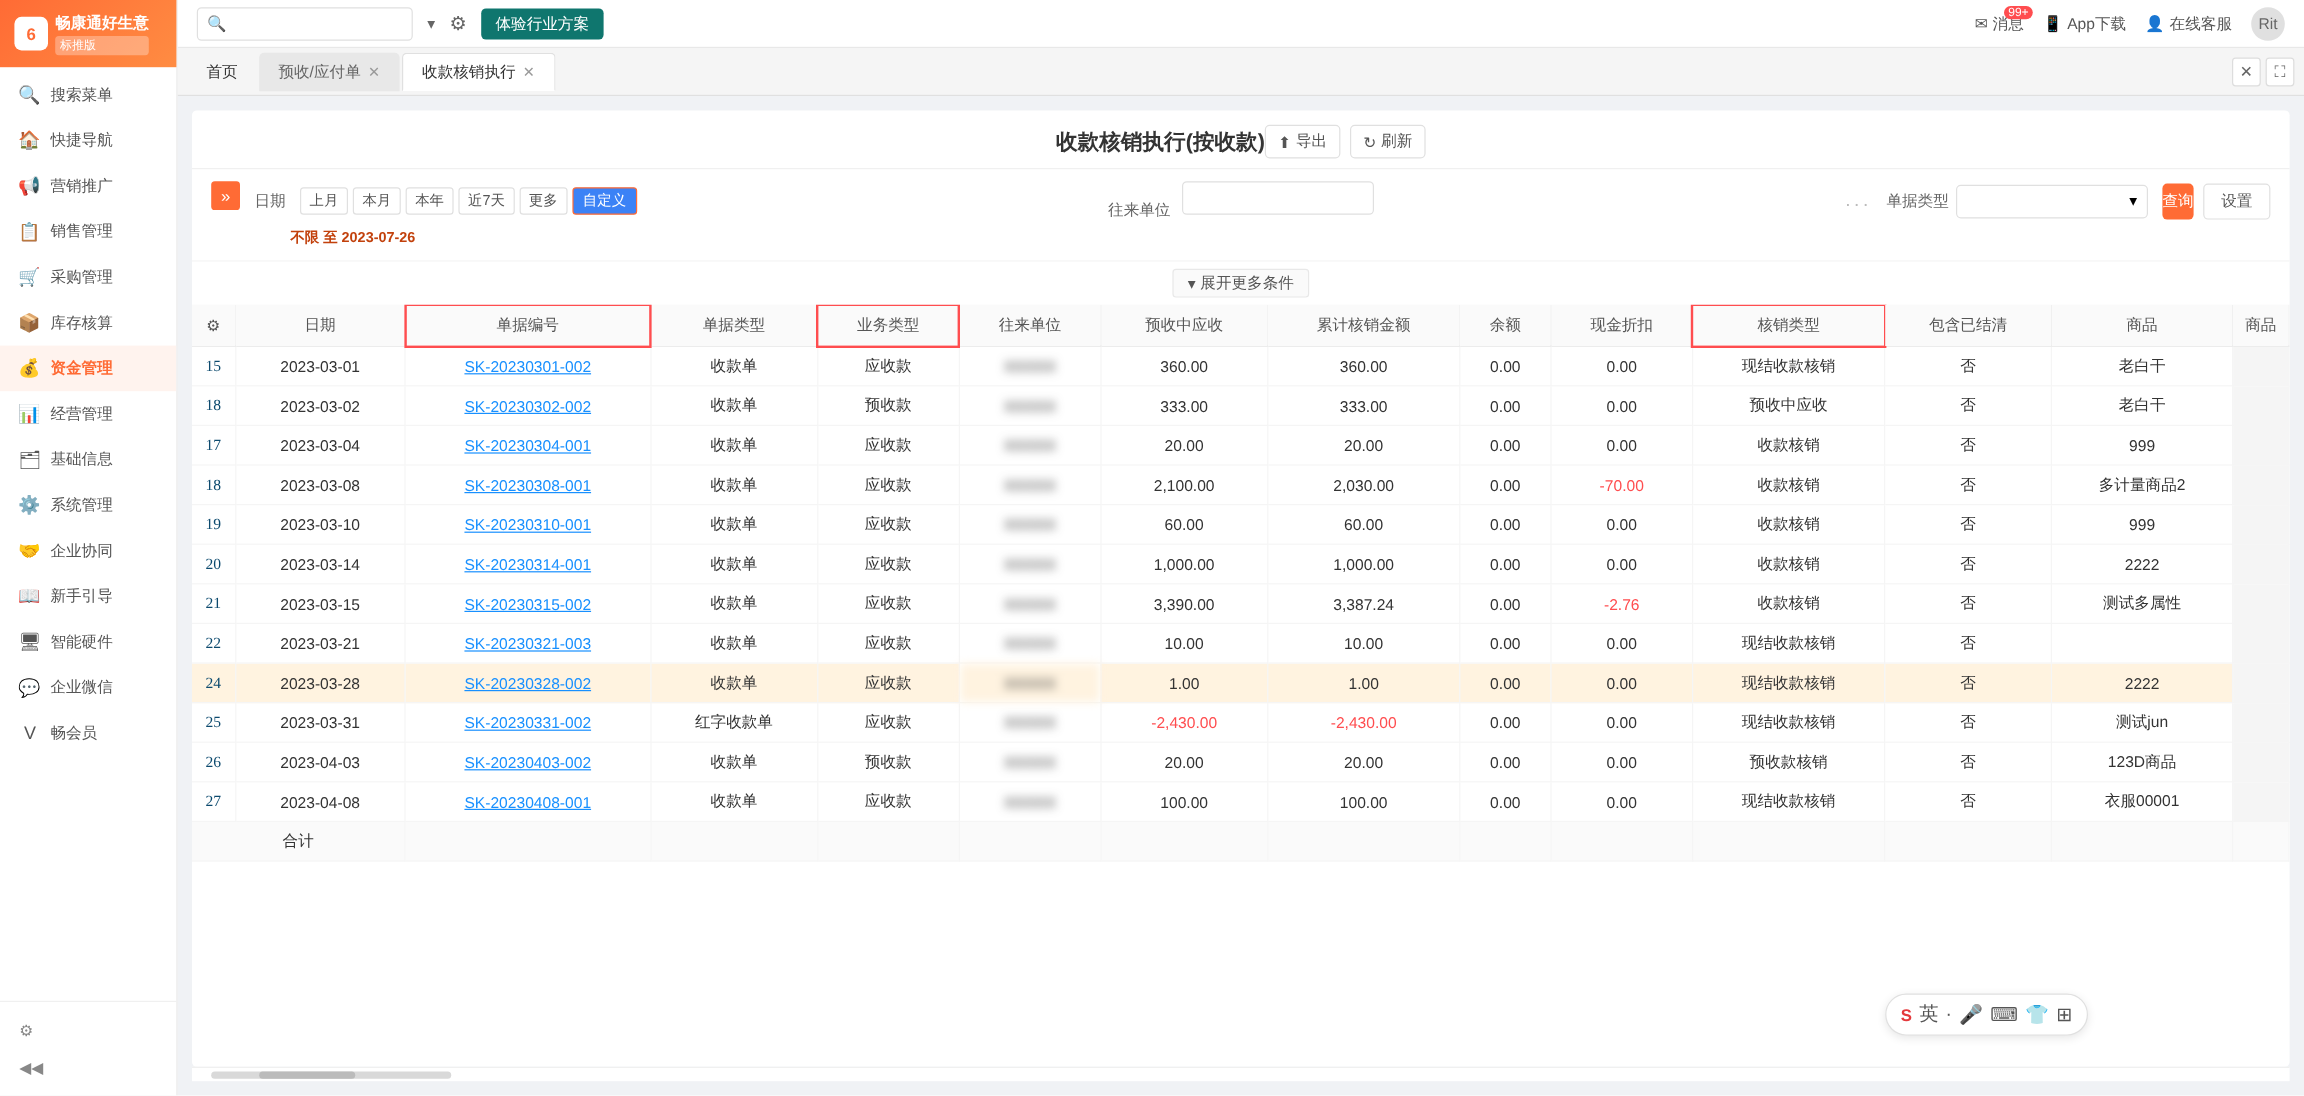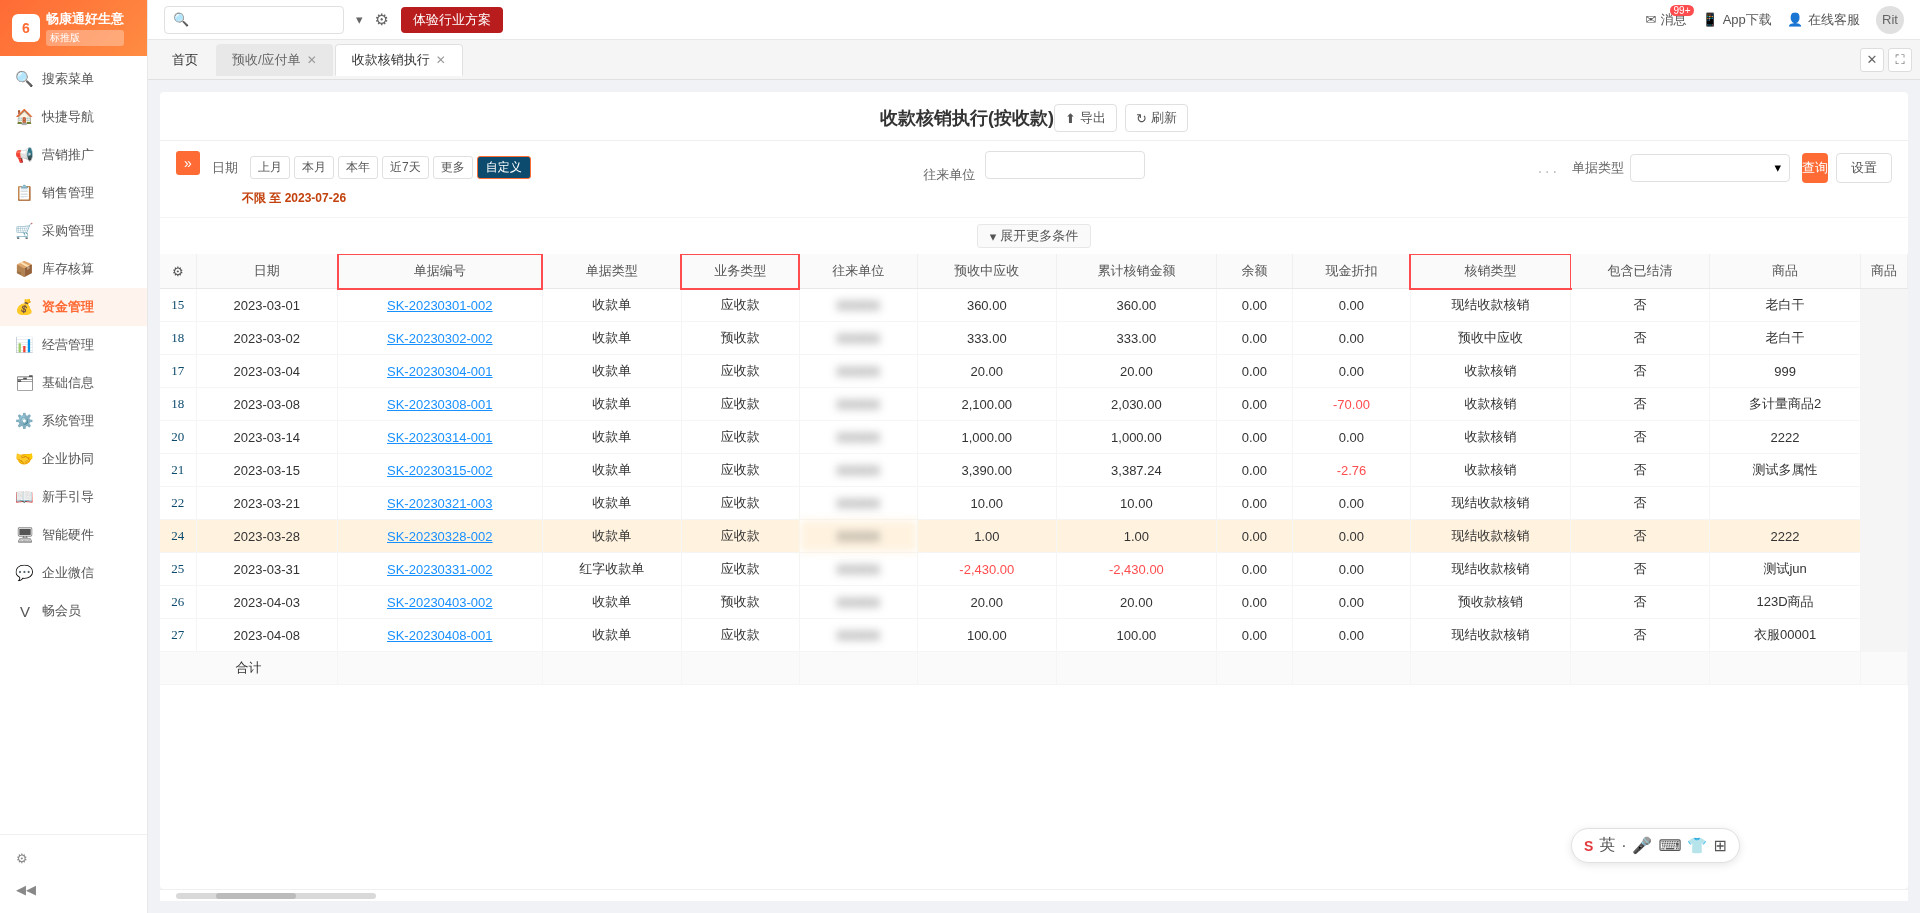--- a/index.html
+++ b/index.html
@@ -18,21 +18,21 @@
     .sidebar-footer-item { display: flex; align-items: center; gap: 8px; padding: 8px 16px; cursor: pointer; color: #888; }
 
     
     .main { flex: 1; display: flex; flex-direction: column; overflow: hidden; }
 
     
     .topbar { height: 40px; background: #fff; border-bottom: 1px solid #e8e8e8; display: flex; align-items: center; padding: 0 16px; gap: 12px; flex-shrink: 0; }
     .topbar-search { flex: 0 0 180px; height: 28px; border: 1px solid #e0e0e0; border-radius: 4px; display: flex; align-items: center; padding: 0 8px; gap: 4px; color: #999; font-size: 12px; }
     .topbar-dropdown { color: #666; cursor: pointer; }
     .topbar-gear { color: #666; cursor: pointer; font-size: 16px; }
-    .topbar-solution { background: #b91c1c; color: #fff; border: none; padding: 4px 12px; border-radius: 4px; cursor: pointer; font-size: 13px; }
+    .topbar-solution { background: #0f766e; color: #fff; border: none; padding: 4px 12px; border-radius: 4px; cursor: pointer; font-size: 13px; }
     .topbar-right { margin-left: auto; display: flex; align-items: center; gap: 16px; color: #555; font-size: 13px; }
     .topbar-msg { display: flex; align-items: center; gap: 4px; cursor: pointer; position: relative; }
     .msg-badge { position: absolute; top: -6px; right: -8px; background: #ff4d4f; color: #fff; font-size: 10px; border-radius: 8px; padding: 0 4px; min-width: 16px; text-align: center; }
     .topbar-app { display: flex; align-items: center; gap: 4px; cursor: pointer; }
     .topbar-service { display: flex; align-items: center; gap: 4px; cursor: pointer; }
     .topbar-avatar { width: 24px; height: 24px; background: #ddd; border-radius: 50%; }
 
     
     .tabs { height: 40px; background: #f5f5f5; border-bottom: 1px solid #e0e0e0; display: flex; align-items: center; padding: 0 8px; flex-shrink: 0; }
     .tab { height: 32px; padding: 0 16px; display: flex; align-items: center; gap: 6px; cursor: pointer; border-radius: 4px 4px 0 0; font-size: 13px; color: #666; background: #e8e8e8; margin-right: 2px; }
@@ -231,21 +231,21 @@
       <div class="filter-expand-icon">»</div>
       <div style="display:flex;flex-direction:column;gap:6px;flex:1;">
         <div style="display:flex;align-items:center;gap:12px;flex-wrap:wrap;">
           <span style="color:#666;font-size:13px;white-space:nowrap;">日期</span>
           <div style="display:flex;gap:4px;align-items:center;">
             <button style="padding:2px 7px;border:1px solid #e0e0e0;border-radius:3px;background:#fff;cursor:pointer;font-size:12px;color:#555;">上月</button>
             <button style="padding:2px 7px;border:1px solid #e0e0e0;border-radius:3px;background:#fff;cursor:pointer;font-size:12px;color:#555;">本月</button>
             <button style="padding:2px 7px;border:1px solid #e0e0e0;border-radius:3px;background:#fff;cursor:pointer;font-size:12px;color:#555;">本年</button>
             <button style="padding:2px 7px;border:1px solid #e0e0e0;border-radius:3px;background:#fff;cursor:pointer;font-size:12px;color:#555;">近7天</button>
             <button style="padding:2px 7px;border:1px solid #e0e0e0;border-radius:3px;background:#fff;cursor:pointer;font-size:12px;color:#555;">更多</button>
-            <button style="padding:2px 8px;border:1px solid #ff6b35;border-radius:3px;background:#0c4a6e;cursor:pointer;font-size:12px;color:#fff;">自定义</button>
+            <button style="padding:2px 8px;border:1px solid #ff6b35;border-radius:3px;background:#3b82f6;cursor:pointer;font-size:12px;color:#fff;">自定义</button>
           </div>
           <div style="flex:1;min-width:160px;text-align:center;">
             <span style="color:#666;margin-right:6px;">往来单位</span>
             <span style="display:inline-block;min-width:160px;height:28px;border:1px solid #e0e0e0;border-radius:4px;padding:0 8px;line-height:28px;font-size:12px;background:#fff;"></span>
           </div>
           <span style="color:#bbb;letter-spacing:3px;font-size:16px;">...</span>
           <div style="display:flex;align-items:center;gap:6px;">
             <span style="color:#666;">单据类型</span>
             <div style="min-width:160px;height:28px;border:1px solid #e0e0e0;border-radius:4px;padding:0 8px;display:flex;align-items:center;justify-content:space-between;cursor:pointer;background:#fff;">
               <span></span>
@@ -347,20 +347,36 @@
     <td class="">2,100.00</td>
     <td class="">2,030.00</td>
     <td>0.00</td>
     <td class="negative">-70.00</td>
     <td>收款核销</td>
     <td>否</td>
     <td>多计量商品2</td>
     <td style="width:40px;background:#f5f5f5;"></td>
   </tr>
             <tr>
+    <td class="row-no">19</td>
+    <td>2023-03-10</td>
+    <td><a class="link-text">SK-20230310-001</a></td>
+    <td>收款单</td>
+    <td>应收款</td>
+    <td class="blurred">XXXXX</td>
+    <td class="">60.00</td>
+    <td class="">60.00</td>
+    <td>0.00</td>
+    <td class="">0.00</td>
+    <td>收款核销</td>
+    <td>否</td>
+    <td>999</td>
+    <td style="width:40px;background:#f5f5f5;"></td>
+  </tr>
+            <tr>
     <td class="row-no">20</td>
     <td>2023-03-14</td>
     <td><a class="link-text">SK-20230314-001</a></td>
     <td>收款单</td>
     <td>应收款</td>
     <td class="blurred">XXXXX</td>
     <td class="">1,000.00</td>
     <td class="">1,000.00</td>
     <td>0.00</td>
     <td class="">0.00</td>

